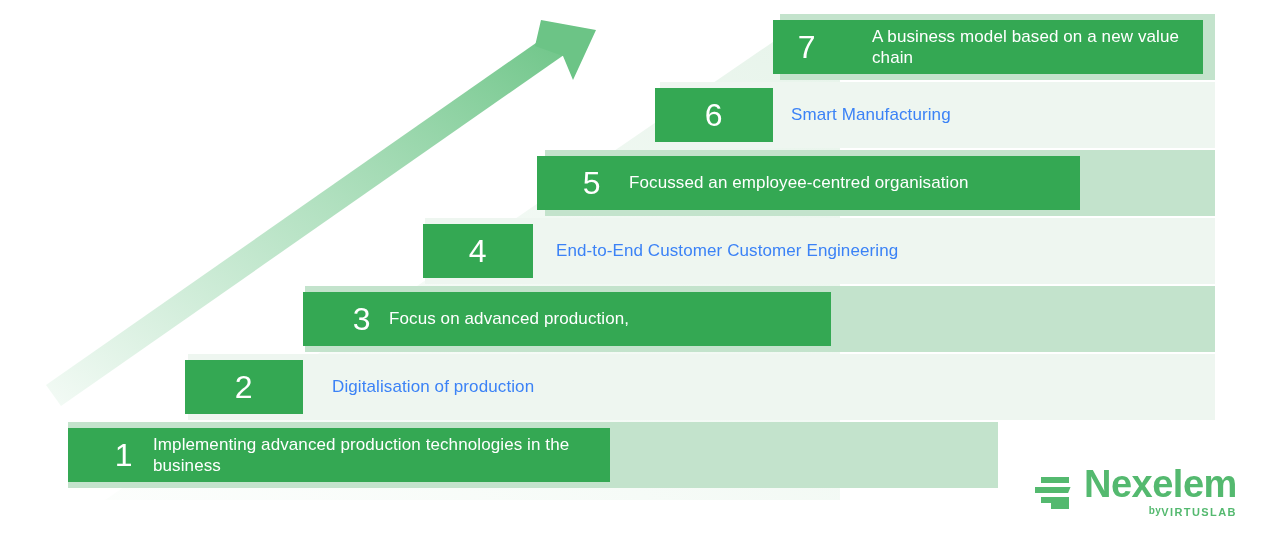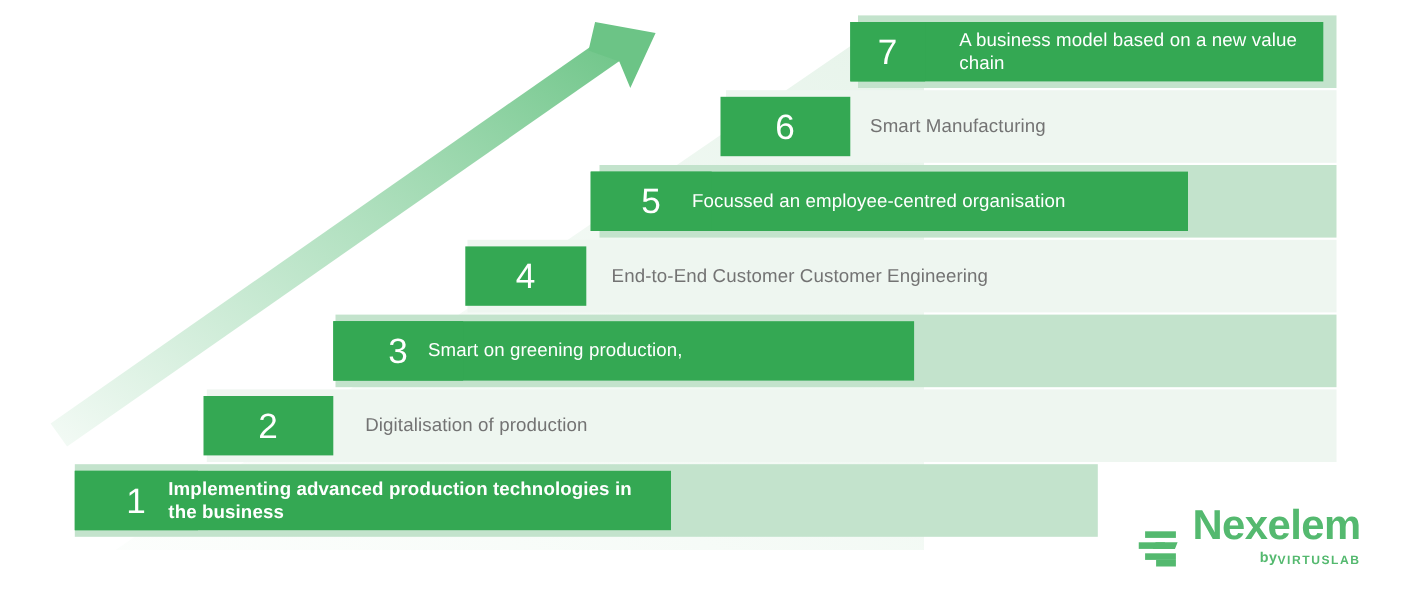--- a/index.html
+++ b/index.html
@@ -81,31 +81,31 @@
     z-index: 4;
     display: flex;
     align-items: center;
     height: 54px;
     top: 6px;
     font-size: 17px;
     line-height: 1.25;
     letter-spacing: 0.1px;
   }
   .label-on-green { color: #ffffff; }
-  .label-on-light { color: #737373; }
+  .label-on-light { color: #3b82f6; }
 
   
   #logo {
     position: absolute;
     left: 1035px;
     top: 466px;
     width: 210px;
     height: 50px;
     display: flex;
-    align-items: flex-end;
+    align-items: center;
   }
   #logo-mark {
     width: 40px;
     height: 34px;
     margin-top: 3px;
     margin-right: 9px;
     flex: 0 0 auto;
   }
   #logo-textwrap {
     display: flex;
@@ -120,21 +120,21 @@
     letter-spacing: -0.5px;
   }
   #logo-sub {
     font-size: 11px;
     font-weight: 700;
     color: #54b96f;
     letter-spacing: 1.4px;
     margin-top: 2px;
   }
   #logo-sub .by {
-    font-size: 13px;
+    font-size: 10px;
     letter-spacing: 0.4px;
     vertical-align: 2px;
   }
 </style>
 </head>
 <body>
 
 <div id="stage">
 
   <svg class="bg-layer" viewBox="0 0 1281 549" width="1281" height="549" aria-hidden="true">
@@ -191,38 +191,38 @@
     </div>
     <div class="row-label label-on-light" style="left:556px; width:500px;">End-to-End Customer Customer Engineering</div>
   </div>
 
   <div class="row" style="top:286px;">
     <div class="row-band band-dark" style="left:305px; width:910px;"></div>
     <div class="text-bar" style="left:303px; width:528px;"></div>
     <div class="num-box" style="left:303px; width:118px;">
       <span>3</span>
     </div>
-    <div class="row-label label-on-green" style="left:389px; width:430px;">Smart on greening production,</div>
+    <div class="row-label label-on-green" style="left:389px; width:430px;">Focus on advanced production,</div>
   </div>
 
   <div class="row" style="top:354px;">
     <div class="row-band band-light" style="left:188px; width:1027px;"></div>
     <div class="num-box" style="left:185px; width:118px;">
       <span>2</span>
     </div>
     <div class="row-label label-on-light" style="left:332px; width:430px;">Digitalisation of production</div>
   </div>
 
   <div class="row" style="top:422px;">
     <div class="row-band band-dark" style="left:68px; width:930px;"></div>
     <div class="text-bar" style="left:68px; width:542px;"></div>
     <div class="num-box" style="left:68px; width:112px;">
       <span>1</span>
     </div>
-    <div class="row-label label-on-green" style="left:153px; width:448px;font-weight:bold;">Implementing advanced production technologies in the business</div>
+    <div class="row-label label-on-green" style="left:153px; width:448px;">Implementing advanced production technologies in the business</div>
   </div>
 
   <div id="logo">
     <svg id="logo-mark" viewBox="0 0 40 34" aria-hidden="true">
       <rect x="6" y="1" width="28" height="6" fill="#54b96f"></rect>
       <rect x="0" y="11" width="24" height="6" fill="#54b96f"></rect>
       <rect x="14" y="11" width="20" height="6" fill="#54b96f" transform="skewX(-22) translate(6,0)"></rect>
       <rect x="6" y="21" width="28" height="6" fill="#54b96f"></rect>
       <rect x="16" y="27" width="18" height="6" fill="#54b96f"></rect>
     </svg>

